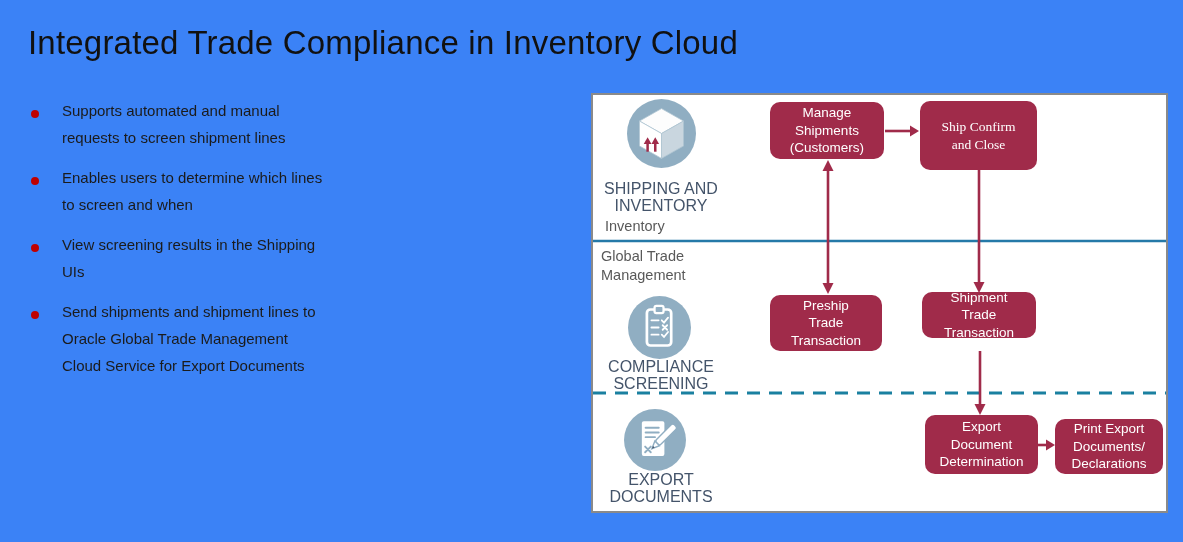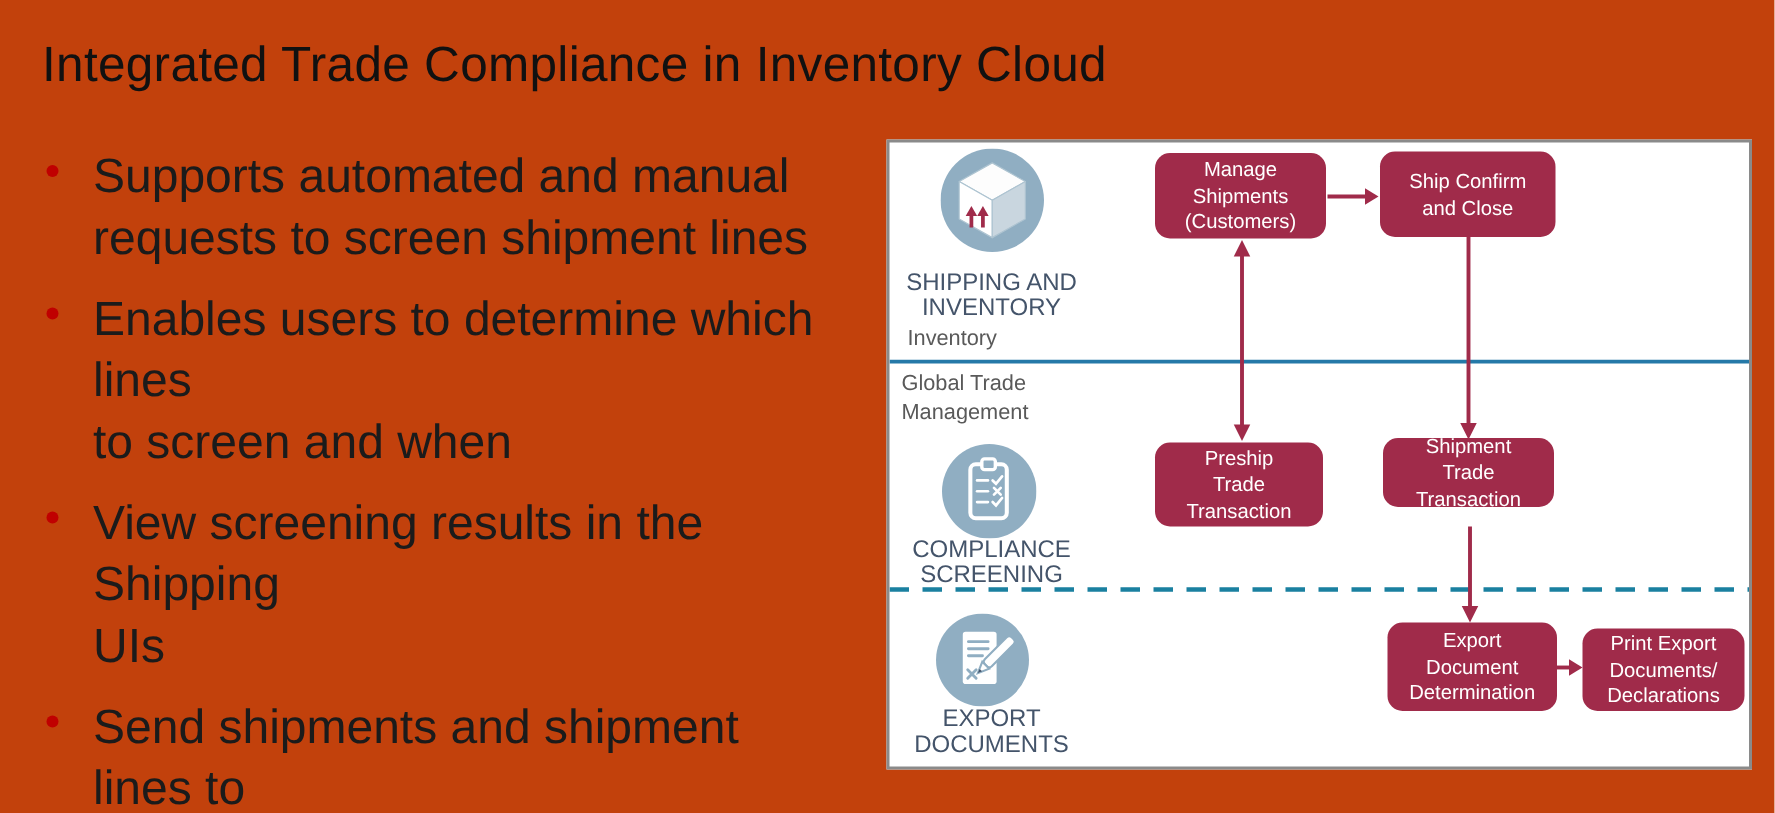--- a/index.html
+++ b/index.html
@@ -1,34 +1,34 @@
 <!DOCTYPE html>
 <html><head>
 <meta charset="utf-8">
 <style>
   html,body{margin:0;padding:0;background:#ffffff;}
   body{width:1183px;height:542px;font-family:"Liberation Sans",sans-serif;}
-  .slide{position:relative;width:1183px;height:542px;background:#c2410c;overflow:hidden;}
+  .slide{position:relative;width:1183px;height:542px;background:#3b82f6;overflow:hidden;}
 
   .title{position:absolute;left:28px;top:2px;font-size:33px;font-weight:400;color:#111111;letter-spacing:.2px;}
 
   .bullets{position:absolute;left:28px;top:97px;width:530px;list-style:none;margin:0;padding:0;}
-  .bullets li{position:relative;padding-left:34px;margin-bottom:13px;font-size:32px;line-height:41px;
+  .bullets li{position:relative;padding-left:34px;margin-bottom:13px;font-size:15px;line-height:27px;
               color:#1b1b1b;white-space:pre-line;}
   .bullets li::before{content:"";position:absolute;left:3px;top:13px;width:8px;height:8px;border-radius:50%;
               background:#C00000;}
 
   .diagram{position:absolute;left:591px;top:93px;width:577px;height:420px;border:2px solid #8a8a8a;
            box-sizing:border-box;background:#ffffff;}
   .overlay{position:absolute;left:0;top:0;width:573px;height:416px;}
 
   .node{position:absolute;background:#A02B4A;color:#ffffff;border-radius:10px;display:flex;align-items:center;
         justify-content:center;text-align:center;font-size:13.5px;line-height:1.3;white-space:pre-line;}
   #n-manage{left:177px;top:7px;width:114px;height:57px;}
-  #n-shipconfirm{left:327px;top:6px;width:117px;height:57px;}
+  #n-shipconfirm{left:327px;top:6px;width:117px;height:69px;font-family:Liberation Serif, serif;}
   #n-preship{left:177px;top:200px;width:112px;height:56px;}
   #n-shiptrade{left:329px;top:197px;width:114px;height:46px;}
   #n-exportdoc{left:332px;top:320px;width:113px;height:59px;}
   #n-printexport{left:462px;top:324px;width:108px;height:55px;}
 
   .icon-circle{position:absolute;}
   #icon-shipping{left:34px;top:4px;}
   #icon-compliance{left:35px;top:201px;}
   #icon-export{left:31px;top:314px;}
 

